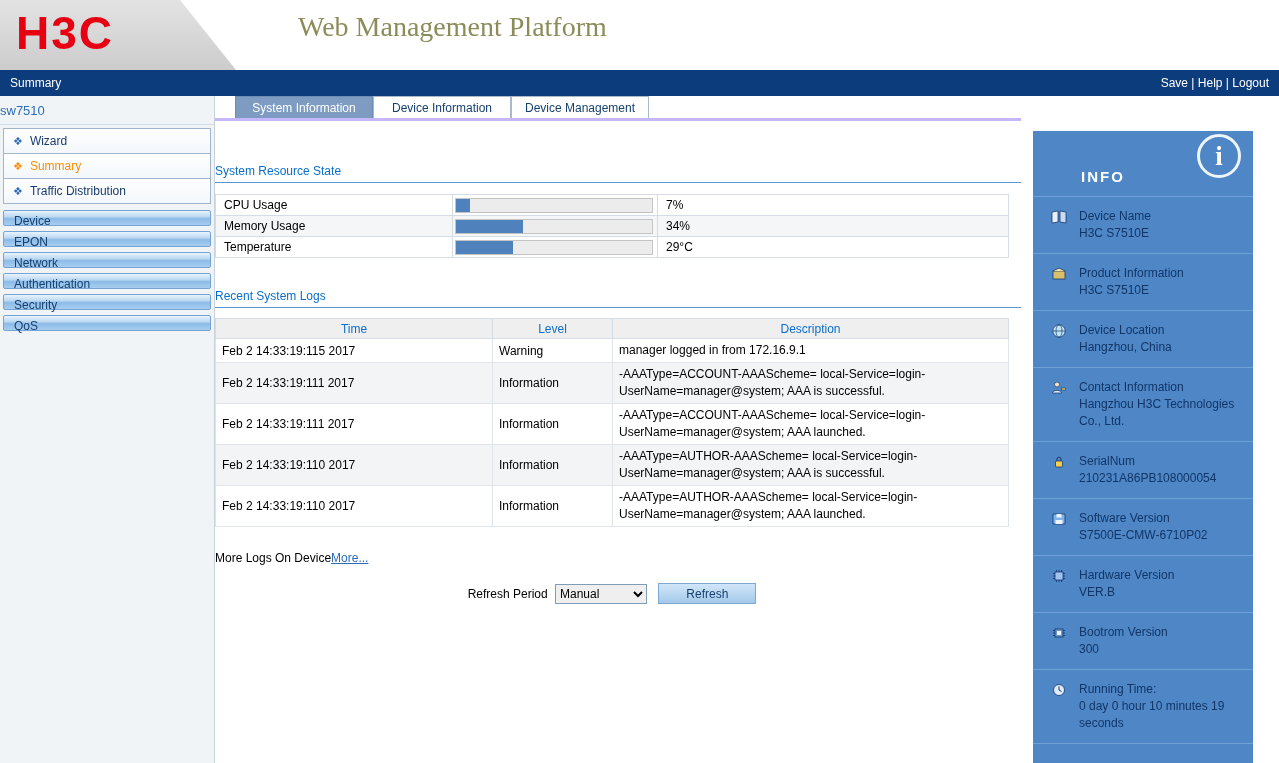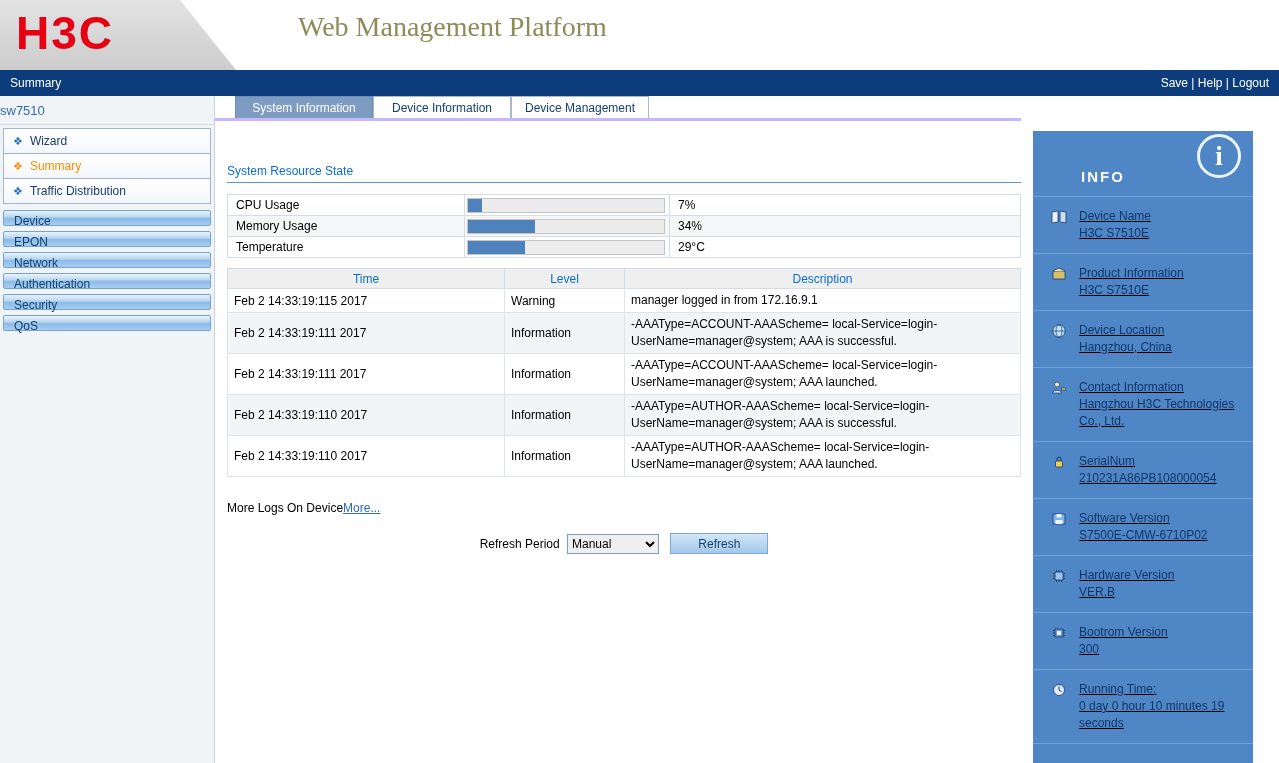--- a/index.html
+++ b/index.html
@@ -41,21 +41,21 @@
   .side-group { height:16px; margin:5px 3px 0; border:1px solid #74a3d4; border-radius:2px;
     background:linear-gradient(#eaf4fc 0%,#bcd9f2 40%,#8cbbe8 55%,#a8cef0 100%);
     color:#16406e; line-height:21px; padding-left:10px; cursor:pointer; }
 
   
   .content { flex:1; background:#fff; }
   .tabstrip { display:flex; height:25px; padding-left:20px; border-bottom:3px solid #c4b5fd; }
   .tab { min-width:138px; text-align:center; line-height:23px; padding:0 10px;
     border:1px solid #a9b9c9; border-bottom:none; background:#fff; color:#16406e; cursor:pointer; }
   .tab.active { background:#7e9cc2; color:#fff; border-color:#6d8cb4; }
-  .content-body { width:806px; padding-left:12px; }
+  .content-body { width:806px; }
 
   .section-head { margin-top:43px; color:#0a6ecd; padding-bottom:4px;
     border-bottom:1px solid #5b94cf; }
   .section-head.second { margin-top:31px; }
 
   table { border-collapse:collapse; width:794px; }
   .res-table { margin-top:11px; border:1px solid #9fb6cc; }
   .res-table td { border:1px solid #d4dde6; height:21px; padding:0 8px; }
   .res-table tr:nth-child(even) { background:#f4f6f8; }
   .res-table td.lbl { width:237px; }
@@ -76,21 +76,21 @@
   .more-link { color:#2b6cb8; }
 
   .refresh-row { margin-top:18px; width:794px; text-align:center; color:#000; }
   .refresh-row select { height:20px; width:92px; border:1px solid #7f9db9;
     font-family:"Liberation Sans",sans-serif; font-size:12px; margin-left:4px; }
   .refresh-btn { width:98px; height:21px; margin-left:8px;
     background:linear-gradient(#d2e6f8,#a3c9ea); border:1px solid #7fa8d0;
     color:#16406e; font-family:"Liberation Sans",sans-serif; font-size:12px; cursor:pointer; }
 
   
-  .info-col { width:258px; padding:35px 30px 0 12px;text-decoration:underline; }
+  .info-col { width:258px; padding:35px 30px 0 12px; }
   .info-panel { width:220px; height:632px; background:#4e86c6; overflow:hidden; }
   .info-head { position:relative; height:66px; border-bottom:1px solid #6fa0d6; }
   .info-title { position:absolute; left:48px; top:37px; color:#fff; font-size:15px;
     font-weight:bold; letter-spacing:2px; }
   .big-i { position:absolute; right:12px; top:3px; width:44px; height:44px;
     border:3px solid #eef4fb; border-radius:50%; display:flex; align-items:center;
     justify-content:center; color:#fff; font-family:"Liberation Serif",serif;
     font-size:27px; font-weight:bold; }
   .info-item { display:flex; gap:10px; padding:11px 8px 11px 18px;
     border-bottom:1px solid #6fa0d6; }
@@ -177,20 +177,21 @@
             <td class="barcell">
               <div class="track">
                 <div class="fill" style="width: 29%;"></div>
               </div>
             </td>
             <td>29°C</td>
           </tr>
         </tbody>
       </table>
 
+      <div class="section-head second">Recent System Logs</div>
 
       <table class="log-table">
         <thead>
           <tr>
             <th class="c-time">Time</th>
             <th class="c-level">Level</th>
             <th>Description</th>
           </tr>
         </thead>
         <tbody>

